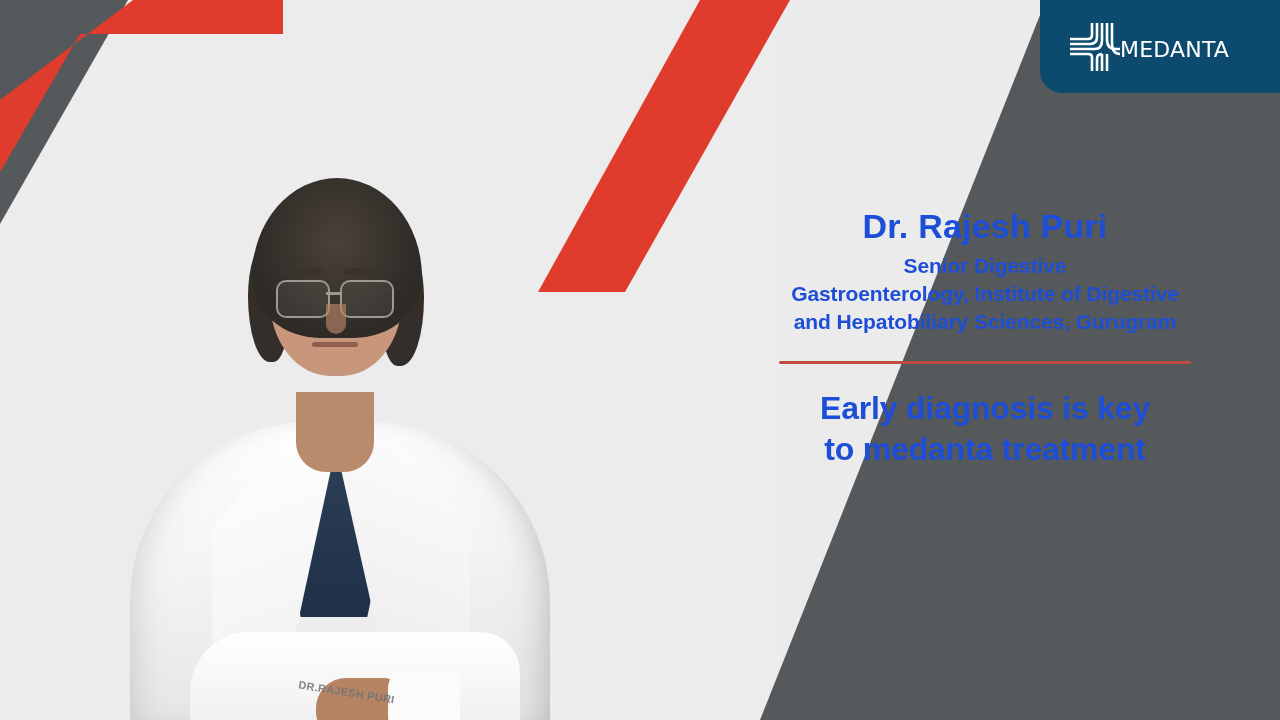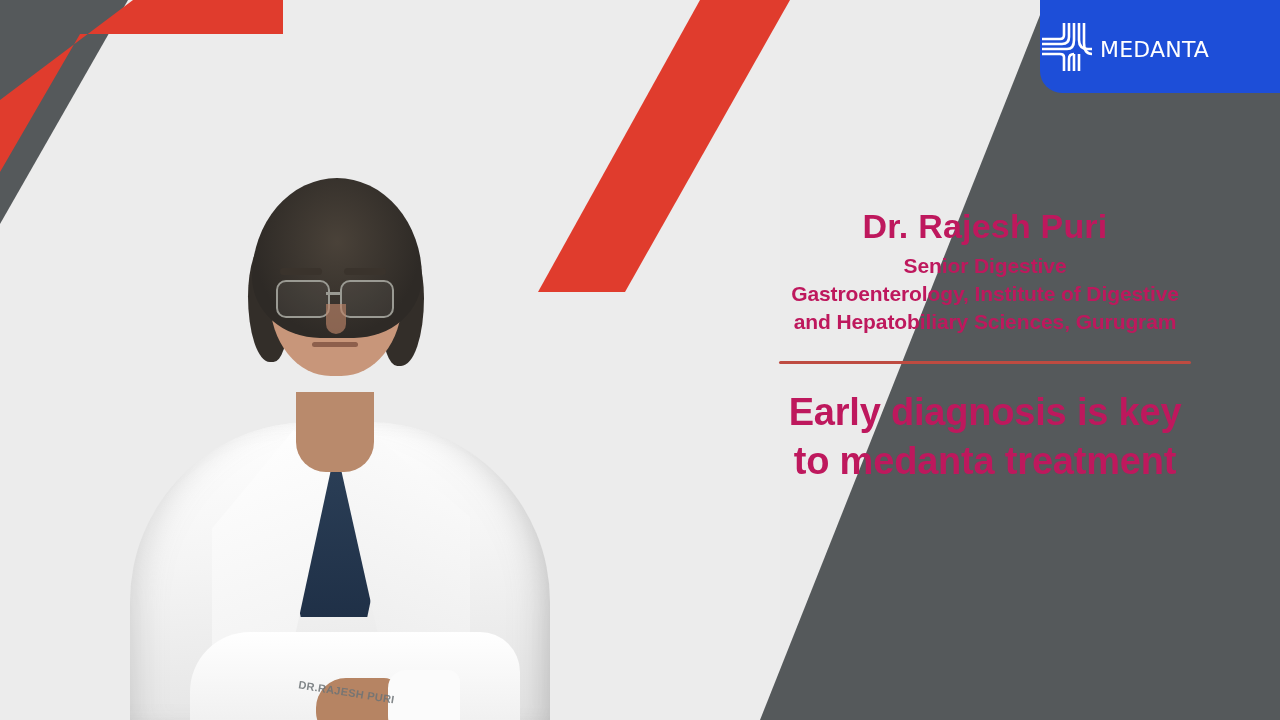--- a/index.html
+++ b/index.html
@@ -221,46 +221,47 @@
     transform: rotate(9deg);
     white-space: nowrap;
     opacity: .85;
   }
 
   
   #logo-plate {
     position: absolute;
     right: 0; top: 0;
     width: 240px; height: 93px;
-    background: #1d4ed8;
+    background: #0c4a6e;
     border-bottom-left-radius: 22px;
     display: flex;
     align-items: center;
-    gap: 8px;
+    gap: 0;
+    padding-left: 28px;
     box-sizing: border-box;
   }
   #logo-mark { width: 52px; height: 52px; flex: 0 0 auto; }
   #logo-word {
     color: #ffffff;
     font-size: 31px;
     letter-spacing: .2px;
     font-weight: 400;
     line-height: 1;
     font-family: "DejaVu Sans", sans-serif;
     font-variant: small-caps;
     text-transform: lowercase;
   }
 
   
   #text-block {
     position: absolute;
     left: 700px; top: 206px;
     width: 570px;
     text-align: center;
-    color: #be185d;
+    color: #1d4ed8;
   }
   #doctor-name {
     font-size: 34px;
     font-weight: 700;
     line-height: 1.18;
     letter-spacing: .2px;
     margin: 0 0 6px 0;
   }
   .credential {
     font-size: 21px;
@@ -271,21 +272,21 @@
     white-space: nowrap;
   }
   #divider {
     width: 412px;
     height: 3px;
     background: #BE4B41;
     margin: 26px auto 24px auto;
     border-radius: 2px;
   }
   #headline {
-    font-size: 38px;
+    font-size: 32px;
     font-weight: 700;
     line-height: 1.28;
     letter-spacing: -.2px;
     margin: 12px;
   }
 </style>
 </head>
 <body>
 
 <div id="stage">

